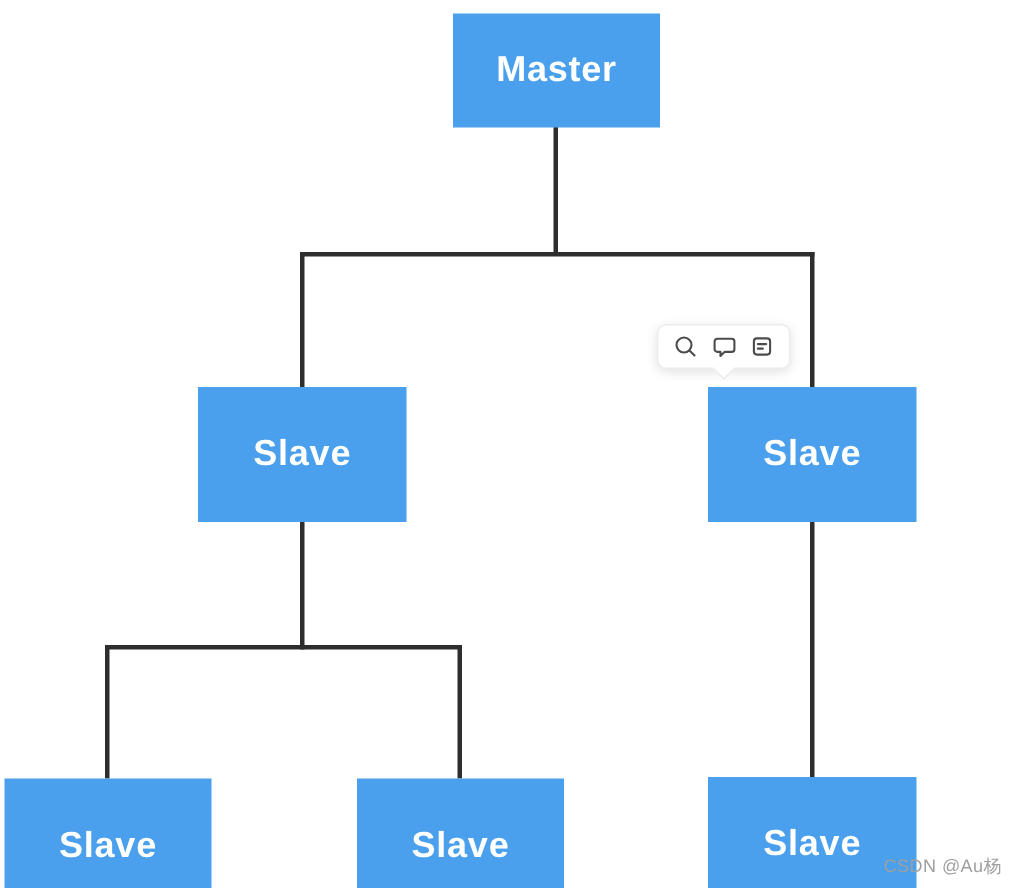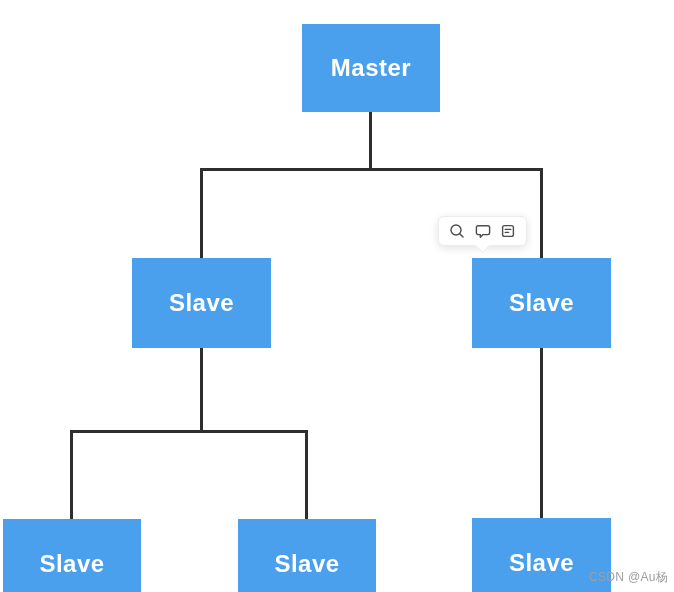--- a/index.html
+++ b/index.html
@@ -20,21 +20,21 @@
     position: absolute;
     background: #4aa0ec;
     color: #ffffff;
     font-size: 24px;
     font-weight: 700;
     display: flex;
     align-items: center;
     justify-content: center;
     letter-spacing: 0.5px;
   }
-  .node-master        { left: 302px; top: 24px;   width: 138px; height: 88px; }
+  .node-master        { left: 302px; top: 9px;   width: 138px; height: 76px; }
   .node-slave-left    { left: 132px; top: 258px; width: 139px; height: 90px; }
   .node-slave-right   { left: 472px; top: 258px; width: 139px; height: 90px; }
   .node-slave-bot-1   { left: 3px;   top: 519px; width: 138px; height: 90px; }
   .node-slave-bot-2   { left: 238px; top: 519px; width: 138px; height: 90px; }
   .node-slave-bot-3   { left: 472px; top: 518px; width: 139px; height: 90px; }
   
   .line {
     position: absolute;
     background: #2e2e2e;
   }

